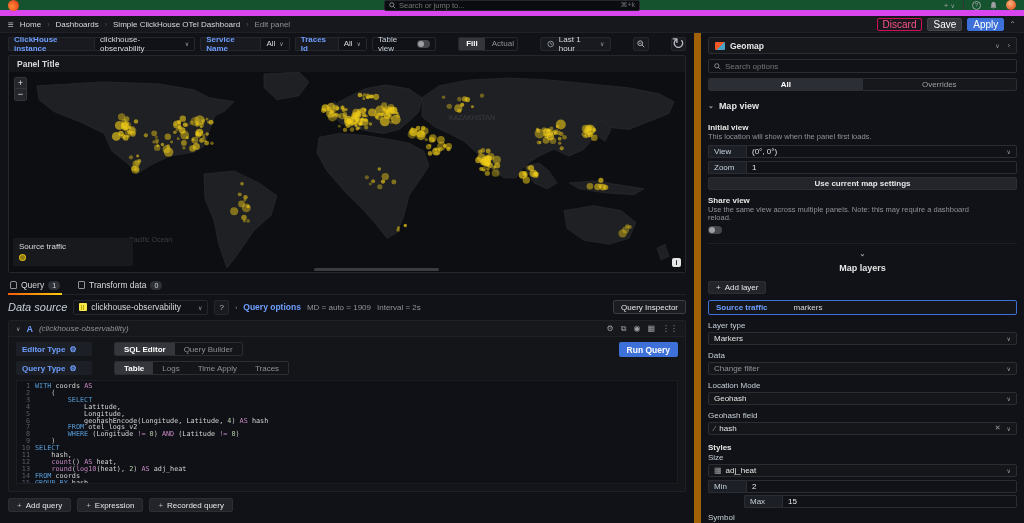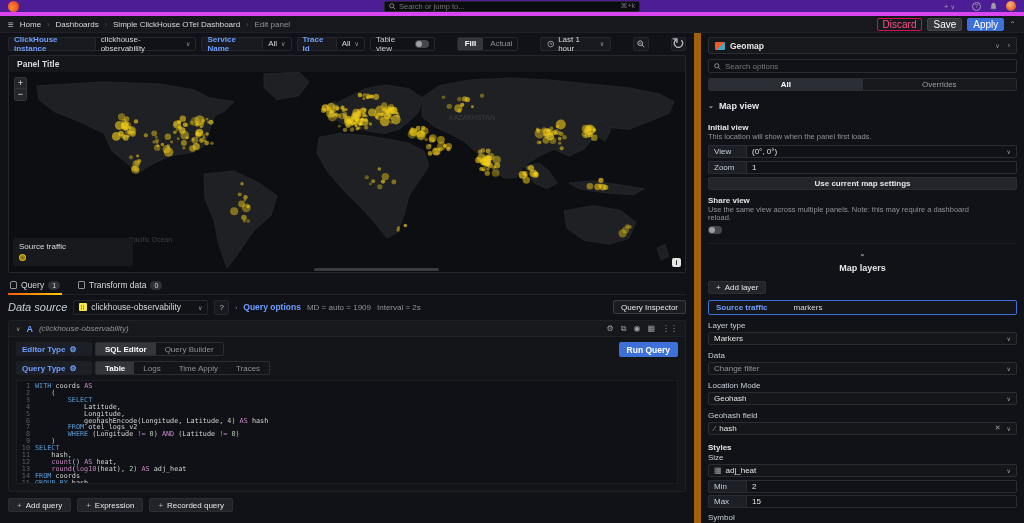--- a/index.html
+++ b/index.html
@@ -1,22 +1,22 @@
 <!DOCTYPE html>
 <html><head>
 <meta charset="utf-8">
 <style>
   * { margin:0; padding:0; box-sizing:border-box; }
   html,body { width:1024px; height:523px; overflow:hidden; background:#111217;
     font-family:"Liberation Sans", sans-serif; color:#d8d9da; }
   .icon { display:inline-flex; align-items:center; justify-content:center; }
 
   
-  .topnav { position:absolute; left:0; top:0; width:1024px; height:16px; background:#4c1d95;
-    border-bottom:4px solid #d946ef; display:flex; align-items:center; padding:0 8px; z-index:30; }
+  .topnav { position:absolute; left:0; top:0; width:1024px; height:16px; background:#14532d;
+    border-bottom:6px solid #d946ef; display:flex; align-items:center; padding:0 8px; z-index:30; }
   .logo { width:11px; height:11px; border-radius:50%;
     background:radial-gradient(circle at 35% 60%, #ff8833 0%, #f05a28 55%, #b33000 100%); }
   .nav-search { position:absolute; left:384px; width:256px; height:11px; background:#0b0c0f;
     border:1px solid #26272e; border-radius:2px; display:flex; align-items:center; padding:0 4px; gap:3px; }
   .nav-search input { flex:1; background:transparent; border:0; outline:none; color:#8e9297;
     font-size:7.5px; font-family:"Liberation Sans",sans-serif; }
   .kbd-hint { color:#6e7077; font-size:7px; }
   .nav-right { margin-left:auto; display:flex; align-items:center; gap:8px; color:#9d9fa3; font-size:8px; }
   .nav-sep { width:1px; height:9px; background:#33353a; }
   .avatar { width:10px; height:10px; border-radius:50%;
@@ -115,21 +115,21 @@
     color:#e6e6e6; font-size:8px; height:14px; display:flex; align-items:center; padding:0 7px; }
 
   
   .qcard { margin:5px 8px 0 8px; border:1px solid #202127; border-radius:2px; background:#141518; }
   .qhead { height:16px; background:#17181c; display:flex; align-items:center; padding:0 7px; gap:6px;
     border-bottom:1px solid #202127; }
   .qref { color:#6e9fff; font-size:9px; font-weight:bold; }
   .qds { color:#8e9297; font-size:8px; font-style:italic; }
   .qhead-icons { margin-left:auto; display:flex; gap:7px; color:#9d9fa3; font-size:8px; }
   .qbody { padding:5px 7px 7px 7px; position:relative; }
-  .qrow { display:flex; align-items:flex-start; gap:3px; margin-bottom:5px; }
+  .qrow { display:flex; align-items:flex-start; gap:22px; margin-bottom:5px; }
   .qchip { display:flex; align-items:center; gap:4px; background:#1d1f26; border-radius:2px; height:14px;
     padding:0 6px; color:#6e9fff; font-size:8px; font-weight:bold; width:76px; }
   .qchip .gear { color:#6e9fff; font-size:8px; }
   .qseg { display:flex; border:1px solid #2b2d33; border-radius:2px; overflow:hidden; height:14px; }
   .qseg .seg { padding:0 9px; }
   .run-query { position:absolute; right:7px; top:5px; background:#3d71d9; color:#fff; font-size:8.5px;
     font-weight:bold; border-radius:2px; height:15px; display:flex; align-items:center; padding:0 8px; }
   .code { margin-top:2px; background:#101116; border:1px solid #1c1d23; height:104px; overflow:hidden;
     font-family:"DejaVu Sans Mono", monospace; font-size:6.8px; line-height:6.9px; padding:2px 0; }
   .code-line { display:flex; }
@@ -240,21 +240,21 @@
           </span>
       </div>
       <div class="var-group">
         <span class="var-label">Service Name</span>
         <span class="var-value">
             <span>All</span>
             <span class="chev">∨</span>
           </span>
       </div>
       <div class="var-group">
-        <span class="var-label">Trace Id</span>
+        <span class="var-label">Traces Id</span>
         <span class="var-value">
             <span>All</span>
             <span class="chev">∨</span>
           </span>
       </div>
       <div class="filters-right">
         <span class="tv-wrap">
           <span>Table view</span>
           <span class="toggle"></span>
         </span>
@@ -900,21 +900,21 @@
     <div class="field-label" style="margin-top:1px;">Size</div>
     <div class="select">
       <span class="mini-ico">▦</span>
       <span>adj_heat</span>
         <span class="chev">∨</span>
     </div>
     <div class="inline-row">
       <span class="inline-label">Min</span>
       <span class="inline-input">2</span>
     </div>
-    <div class="inline-row" style="margin-top:2px;">
+    <div class="inline-row" style="margin-top:2px;margin-left:36px;">
       <span class="inline-label">Max</span>
       <span class="inline-input">15</span>
     </div>
 
     <div class="field-label" style="margin-top:5px;">Symbol</div>
     <div class="select">
       <span class="mini-ico" style="color:#6e7077;">●</span>
       <span>circle.svg</span>
       <span class="clear-x">✕</span>
     </div>

